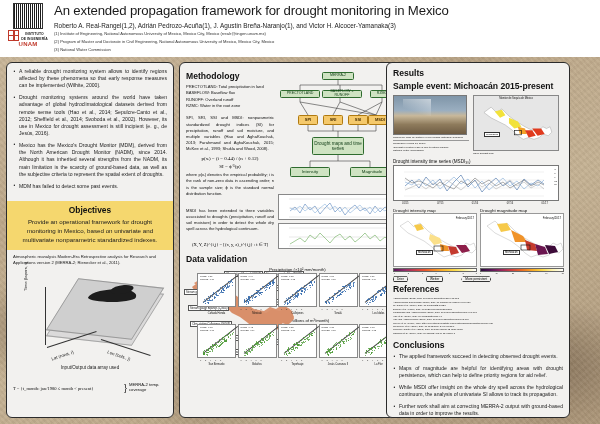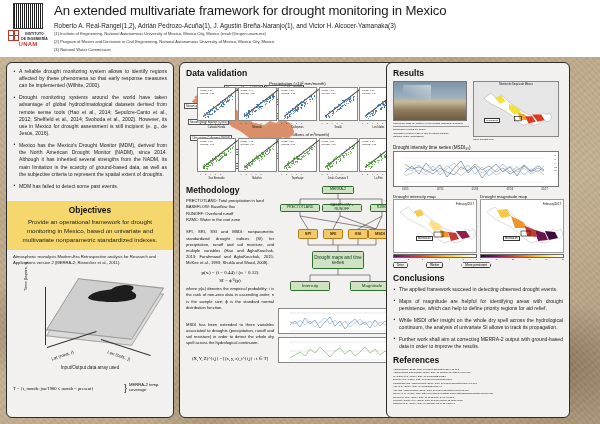--- a/index.html
+++ b/index.html
@@ -247,21 +247,21 @@
       <div class="unam-grid"></div>
       <div class="unam-text">
         <div>INSTITUTO</div>
         <div>DE INGENIERÍA</div>
       </div>
     </div>
     <div class="unam-word">UNAM</div>
   </div>
 
   <div class="title-block">
-    <div class="poster-title">An extended multivariate framework for drought monitoring in Mexico</div>
+    <div class="poster-title">An extended propagation framework for drought monitoring in Mexico</div>
     <div class="authors">Roberto A. Real-Rangel(1,2), Adrián Pedrozo-Acuña(1), J. Agustín Breña-Naranjo(1), and Victor H. Alcocer-Yamanaka(3)</div>
     <div class="affil">(1) Institute of Engineering, National Autonomous University of Mexico, Mexico City, Mexico (rrealr@iingen.unam.mx)</div>
     <div class="affil">(2) Program of Master and Doctorate in Civil Engineering, National Autonomous University of Mexico, Mexico City, Mexico</div>
     <div class="affil">(3) National Water Commission</div>
   </div>
 
 </div>
 
 <div class="panel col1">
   <div class="pad">
@@ -300,20 +300,109 @@
     <div class="eqrow">
       <div class="eq">T = {t_month: jan/1980 ≤ month &lt; present}</div>
       <div class="brace">}</div>
       <div class="note">MERRA-2 temp. coverage</div>
     </div>
 
   </div>
 </div>
 
 <div class="panel col2">
+  <div style="display:flex; padding:8px 6px 0 6px; gap:4px;">
+    <div style="width:100px;">
+      <h2 class="sec">Methodology</h2>
+      <div style="font-size:4.1px; line-height:1.55; color:#111; margin-top:3px;">
+        <div>PRECTOTLAND: Total precipitation in land</div>
+        <div>BASEFLOW: Baseflow flux</div>
+        <div>RUNOFF: Overland runoff</div>
+        <div>RZMC: Water in the root zone</div>
+      </div>
+      <div style="font-size:4.1px; line-height:1.5; color:#111; margin-top:6px; text-align:justify;">SPI, SRI, SSI and MSDI: nonparametric standardized drought indices (SI) for precipitation, runoff and soil moisture, and multiple variables (Hao and AghaKouchak, 2013; Farahmand and AghaKouchak, 2015; McKee et al., 1993; Shukla and Wood, 2008).</div>
+      <div style="text-align:center; font-family:'Liberation Serif',serif; font-size:5px; margin-top:4px;">p(xᵢ) = (i − 0.44) / (n + 0.12)</div>
+      <div style="text-align:center; font-family:'Liberation Serif',serif; font-size:5px; margin-top:2px;">SI = ϕ⁻¹(p)</div>
+      <div style="font-size:4.1px; line-height:1.5; color:#111; margin-top:3px; text-align:justify;">where p(xᵢ) denotes the empirical probability; i is the rank of non-zero data in ascending order; n is the sample size; ϕ is the standard normal distribution function.</div>
+      <div style="font-size:4.1px; line-height:1.5; color:#111; margin-top:11px; text-align:justify;">MSDI has been extended to three variables associated to droughts (precipitation, runoff and soil moisture) in order to detect the whole dry spell across the hydrological continuum.</div>
+      <div style="text-align:center; font-family:'Liberation Serif',serif; font-size:4.6px; margin-top:10px;">(X, Y, Z)^{i,j} = [(x, y, z)_t^{i,j} : t ∈ T]</div>
+    </div>
+
+    <div style="flex:1;">
+      <div class="flow">
+        <svg class="fsvg" viewBox="0 0 120 120">
+          <g stroke="#3c3c3c" stroke-width="0.6" fill="none">
+            <line x1="60" y1="9" x2="60" y2="14"></line>
+            <line x1="22" y1="14" x2="104" y2="14"></line>
+            <line x1="22" y1="14" x2="22" y2="19"></line>
+            <line x1="62" y1="14" x2="62" y2="19"></line>
+            <line x1="104" y1="14" x2="104" y2="19"></line>
+            <line x1="22" y1="27" x2="22" y2="31"></line>
+            <line x1="62" y1="27" x2="62" y2="31"></line>
+            <line x1="104" y1="27" x2="104" y2="31"></line>
+            <line x1="22" y1="31" x2="30" y2="44"></line>
+            <line x1="22" y1="31" x2="98" y2="44"></line>
+            <line x1="62" y1="31" x2="55" y2="44"></line>
+            <line x1="62" y1="31" x2="98" y2="44"></line>
+            <line x1="104" y1="31" x2="80" y2="44"></line>
+            <line x1="104" y1="31" x2="98" y2="44"></line>
+            <line x1="30" y1="54" x2="30" y2="60"></line>
+            <line x1="55" y1="54" x2="55" y2="60"></line>
+            <line x1="80" y1="54" x2="80" y2="60"></line>
+            <line x1="98" y1="54" x2="98" y2="60"></line>
+            <line x1="30" y1="60" x2="98" y2="60"></line>
+            <line x1="60" y1="60" x2="60" y2="66"></line>
+            <line x1="60" y1="84" x2="60" y2="90"></line>
+            <line x1="32" y1="90" x2="92" y2="90"></line>
+            <line x1="32" y1="90" x2="32" y2="96"></line>
+            <line x1="92" y1="90" x2="92" y2="96"></line>
+          </g>
+        </svg>
+
+        <div class="fbox" style="left:44px; top:1px; width:32px; height:8px;">MERRA-2</div>
+
+        <div class="fbox" style="left:2px; top:19px; width:40px; height:8px;">PRECTOTLAND</div>
+        <div class="fbox" style="left:44px; top:19px; width:40px; height:8px;">BASEFLOW + RUNOFF</div>
+        <div class="fbox" style="left:92px; top:19px; width:24px; height:8px;">RZMC</div>
+
+        <div class="fbox idx" style="left:20px; top:44px; width:20px; height:10px;">SPI</div>
+        <div class="fbox idx" style="left:45px; top:44px; width:20px; height:10px;">SRI</div>
+        <div class="fbox idx" style="left:70px; top:44px; width:20px; height:10px;">SSI</div>
+        <div class="fbox idx" style="left:90px; top:44px; width:24px; height:10px;">MSDI</div>
+
+        <div class="fbox" style="left:34px; top:66px; width:52px; height:18px; font-size:4.6px;">Drought maps and time series</div>
+
+        <div class="fbox" style="left:12px; top:96px; width:40px; height:10px; font-size:4.4px;">Intensity</div>
+        <div class="fbox" style="left:72px; top:96px; width:44px; height:10px; font-size:4.4px;">Magnitude</div>
+      </div>
+
+      <div class="tsbox" style="width:116px; height:26px; margin-top:3px; position:relative;">
+        <svg viewBox="0 0 116 26" style="width:116px;height:26px;">
+          <g stroke="#b0b0b0" stroke-width="0.3">
+            <line x1="10" y1="4" x2="114" y2="4"></line>
+              <line x1="10" y1="13" x2="114" y2="13"></line>
+              <line x1="10" y1="22" x2="114" y2="22"></line>
+          </g>
+          <polyline fill="none" stroke="#3a6fb0" stroke-width="0.5" points="11,16 16,12 21,18 26,9 31,15 36,11 41,19 46,13 51,8 56,17 61,12 66,20 71,14 76,10 81,16 86,13 91,19 96,11 101,17 106,12 111,15"></polyline>
+          <polyline fill="none" stroke="#7aa8d8" stroke-width="0.5" points="11,13 16,15 21,11 26,16 31,12 36,18 41,13 46,9 51,15 56,11 61,17 66,12 71,18 76,14 81,10 86,16 91,12 96,18 101,13 106,16 111,11"></polyline>
+        </svg>
+      </div>
+      <div class="tsbox" style="width:116px; height:26px; margin-top:3px;">
+        <svg viewBox="0 0 116 26" style="width:116px;height:26px;">
+          <g stroke="#b0b0b0" stroke-width="0.3">
+            <line x1="10" y1="4" x2="114" y2="4"></line>
+              <line x1="10" y1="13" x2="114" y2="13"></line>
+              <line x1="10" y1="22" x2="114" y2="22"></line>
+          </g>
+          <polyline fill="none" stroke="#4f9c38" stroke-width="0.5" points="11,20 16,17 21,14 26,18 31,11 36,15 41,9 46,14 51,19 56,13 61,10 66,16 71,12 76,18 81,14 86,9 91,15 96,11 101,17 106,13 111,18"></polyline>
+        </svg>
+      </div>
+    </div>
+  </div>
+
   <div style="padding:5px 6px 0 6px;">
     <h2 class="sec">Data validation</h2>
 
     <div style="display:flex; gap:2px;">
 
       <div class="mexmap">
         <svg viewBox="0 0 118 96" style="position:absolute;left:0;top:0;width:118px;height:96px;">
           <path d="M10,18 L22,12 L30,18 L34,14 L44,24 L52,30 L62,38 L70,44 L80,46 L86,42
                    L94,44 L100,40 L106,44 L108,52 L102,58 L96,56 L92,62 L86,66 L80,62
                    L74,66 L68,62 L62,56 L54,50 L46,46 L40,40 L32,34 L24,30 L16,26 Z" fill="#d98f6a" stroke="#b5seventy" stroke-width="0"></path>
@@ -1269,114 +1358,26 @@
               <div class="dot" style="left: 11.2514px; top: 23.4232px; background: rgb(79, 156, 56);"></div>
               <div class="dot" style="left: 8.38284px; top: 23.0607px; background: rgb(79, 156, 56);"></div>
               <div class="dot" style="left: 14.3723px; top: 25.1828px; background: rgb(79, 156, 56);"></div>
               <div class="dot" style="left: 34.0346px; top: 10.5301px; background: rgb(79, 156, 56);"></div>
               <div class="dot" style="left: 21.0734px; top: 17.288px; background: rgb(79, 156, 56);"></div>
             </div>
         </div>
       </div>
     </div>
   </div>
-
-  <div style="display:flex; padding:8px 6px 0 6px; gap:4px;">
-    <div style="width:100px;">
-      <h2 class="sec">Methodology</h2>
-      <div style="font-size:4.1px; line-height:1.55; color:#111; margin-top:3px;">
-        <div>PRECTOTLAND: Total precipitation in land</div>
-        <div>BASEFLOW: Baseflow flux</div>
-        <div>RUNOFF: Overland runoff</div>
-        <div>RZMC: Water in the root zone</div>
-      </div>
-      <div style="font-size:4.1px; line-height:1.5; color:#111; margin-top:6px; text-align:justify;">SPI, SRI, SSI and MSDI: nonparametric standardized drought indices (SI) for precipitation, runoff and soil moisture, and multiple variables (Hao and AghaKouchak, 2013; Farahmand and AghaKouchak, 2015; McKee et al., 1993; Shukla and Wood, 2008).</div>
-      <div style="text-align:center; font-family:'Liberation Serif',serif; font-size:5px; margin-top:4px;">p(xᵢ) = (i − 0.44) / (n + 0.12)</div>
-      <div style="text-align:center; font-family:'Liberation Serif',serif; font-size:5px; margin-top:2px;">SI = ϕ⁻¹(p)</div>
-      <div style="font-size:4.1px; line-height:1.5; color:#111; margin-top:3px; text-align:justify;">where p(xᵢ) denotes the empirical probability; i is the rank of non-zero data in ascending order; n is the sample size; ϕ is the standard normal distribution function.</div>
-      <div style="font-size:4.1px; line-height:1.5; color:#111; margin-top:11px; text-align:justify;">MSDI has been extended to three variables associated to droughts (precipitation, runoff and soil moisture) in order to detect the whole dry spell across the hydrological continuum.</div>
-      <div style="text-align:center; font-family:'Liberation Serif',serif; font-size:4.6px; margin-top:10px;">(X, Y, Z)^{i,j} = [(x, y, z)_t^{i,j} : t ∈ T]</div>
-    </div>
-
-    <div style="flex:1;">
-      <div class="flow">
-        <svg class="fsvg" viewBox="0 0 120 120">
-          <g stroke="#3c3c3c" stroke-width="0.6" fill="none">
-            <line x1="60" y1="9" x2="60" y2="14"></line>
-            <line x1="22" y1="14" x2="104" y2="14"></line>
-            <line x1="22" y1="14" x2="22" y2="19"></line>
-            <line x1="62" y1="14" x2="62" y2="19"></line>
-            <line x1="104" y1="14" x2="104" y2="19"></line>
-            <line x1="22" y1="27" x2="22" y2="31"></line>
-            <line x1="62" y1="27" x2="62" y2="31"></line>
-            <line x1="104" y1="27" x2="104" y2="31"></line>
-            <line x1="22" y1="31" x2="30" y2="44"></line>
-            <line x1="22" y1="31" x2="98" y2="44"></line>
-            <line x1="62" y1="31" x2="55" y2="44"></line>
-            <line x1="62" y1="31" x2="98" y2="44"></line>
-            <line x1="104" y1="31" x2="80" y2="44"></line>
-            <line x1="104" y1="31" x2="98" y2="44"></line>
-            <line x1="30" y1="54" x2="30" y2="60"></line>
-            <line x1="55" y1="54" x2="55" y2="60"></line>
-            <line x1="80" y1="54" x2="80" y2="60"></line>
-            <line x1="98" y1="54" x2="98" y2="60"></line>
-            <line x1="30" y1="60" x2="98" y2="60"></line>
-            <line x1="60" y1="60" x2="60" y2="66"></line>
-            <line x1="60" y1="84" x2="60" y2="90"></line>
-            <line x1="32" y1="90" x2="92" y2="90"></line>
-            <line x1="32" y1="90" x2="32" y2="96"></line>
-            <line x1="92" y1="90" x2="92" y2="96"></line>
-          </g>
-        </svg>
-
-        <div class="fbox" style="left:44px; top:1px; width:32px; height:8px;">MERRA-2</div>
-
-        <div class="fbox" style="left:2px; top:19px; width:40px; height:8px;">PRECTOTLAND</div>
-        <div class="fbox" style="left:44px; top:19px; width:40px; height:8px;">BASEFLOW + RUNOFF</div>
-        <div class="fbox" style="left:92px; top:19px; width:24px; height:8px;">RZMC</div>
-
-        <div class="fbox idx" style="left:20px; top:44px; width:20px; height:10px;">SPI</div>
-        <div class="fbox idx" style="left:45px; top:44px; width:20px; height:10px;">SRI</div>
-        <div class="fbox idx" style="left:70px; top:44px; width:20px; height:10px;">SSI</div>
-        <div class="fbox idx" style="left:90px; top:44px; width:24px; height:10px;">MSDI</div>
-
-        <div class="fbox" style="left:34px; top:66px; width:52px; height:18px; font-size:4.6px;">Drought maps and time series</div>
-
-        <div class="fbox" style="left:12px; top:96px; width:40px; height:10px; font-size:4.4px;">Intensity</div>
-        <div class="fbox" style="left:72px; top:96px; width:44px; height:10px; font-size:4.4px;">Magnitude</div>
-      </div>
-
-      <div class="tsbox" style="width:116px; height:26px; margin-top:3px; position:relative;">
-        <svg viewBox="0 0 116 26" style="width:116px;height:26px;">
-          <g stroke="#b0b0b0" stroke-width="0.3">
-            <line x1="10" y1="4" x2="114" y2="4"></line>
-              <line x1="10" y1="13" x2="114" y2="13"></line>
-              <line x1="10" y1="22" x2="114" y2="22"></line>
-          </g>
-          <polyline fill="none" stroke="#3a6fb0" stroke-width="0.5" points="11,16 16,12 21,18 26,9 31,15 36,11 41,19 46,13 51,8 56,17 61,12 66,20 71,14 76,10 81,16 86,13 91,19 96,11 101,17 106,12 111,15"></polyline>
-          <polyline fill="none" stroke="#7aa8d8" stroke-width="0.5" points="11,13 16,15 21,11 26,16 31,12 36,18 41,13 46,9 51,15 56,11 61,17 66,12 71,18 76,14 81,10 86,16 91,12 96,18 101,13 106,16 111,11"></polyline>
-        </svg>
-      </div>
-      <div class="tsbox" style="width:116px; height:26px; margin-top:3px;">
-        <svg viewBox="0 0 116 26" style="width:116px;height:26px;">
-          <g stroke="#b0b0b0" stroke-width="0.3">
-            <line x1="10" y1="4" x2="114" y2="4"></line>
-              <line x1="10" y1="13" x2="114" y2="13"></line>
-              <line x1="10" y1="22" x2="114" y2="22"></line>
-          </g>
-          <polyline fill="none" stroke="#4f9c38" stroke-width="0.5" points="11,20 16,17 21,14 26,18 31,11 36,15 41,9 46,14 51,19 56,13 61,10 66,16 71,12 76,18 81,14 86,9 91,15 96,11 101,17 106,13 111,18"></polyline>
-        </svg>
-      </div>
-    </div>
-  </div>
 </div>
 
 <div class="panel col3">
   <div class="pad">
     <h2 class="sec">Results</h2>
+    <h2 class="sec" style="margin-bottom:4px;">Sample event: Michoacán 2015-present</h2>
 
     <div style="display:flex; gap:4px;">
       <div style="width:76px;">
         <div class="photo"></div>
         <div class="cap">Sequía del Lago de Cuitzeo en por causas naturales: Conagua</div>
         <div class="capsep"></div>
         <div class="cap" style="white-space:pre-line;">Newspaper (March 13, 2017):
 "Drought in Cuitzeo Lake is due to natural causes"
 National Water Commission</div>
       </div>
@@ -1491,41 +1492,41 @@
         </div>
       </div>
     </div>
 
     <div style="display:flex; gap:18px; margin-top:2px;">
       <div class="arrowpill">Drier</div>
       <div class="arrowpill">Wetter</div>
       <div class="arrowpill">More persistent</div>
     </div>
 
-    <div style="margin-top:5px;">
-      <h2 class="sec">Conclusions</h2>
-      <ul class="bullets">
-        <li>The applied framework succeed in detecting observed drought events.</li>
-        <li>Maps of magnitude are helpful for identifying areas with drought persistence, which can help to define priority regions for aid relief.</li>
-        <li>While MSDI offer insight on the whole dry spell across the hydrological continuum, the analysis of univariate SI allows to track its propagation.</li>
-        <li>Further work shall aim at correcting MERRA-2 output with ground-based data in order to improve the results.</li>
-      </ul>
-    </div>
-
     <div style="margin-top:2px;">
       <h2 class="sec">References</h2>
       <div class="refs">
         <div>AghaKouchak (2015), DOI: 10.1016/j.advwatres.2014.11.012</div>
         <div>AghaKouchak and Nakhjiri (2012), DOI: 10.1088/1748-9326/7/4/044037</div>
         <div>de Jesús et al. (2016), DOI: 10.1002/wat2.00123</div>
         <div>Dracup et al. (1980), DOI: 10.1029/WR016i002p00297</div>
         <div>Farahmand and AghaKouchak (2015), DOI: 10.1016/j.advwatres.2014.10.001</div>
         <div>Hao et al. (2014), DOI: 10.1038/sdata.2014.1</div>
         <div>Hao and AghaKouchak (2013), DOI: 10.1016/j.advwatres.2013.03.009</div>
         <div>McKee et al. (1993), URL: http://ccc.atmos.colostate.edu/relationships/drought/frequency.pdf</div>
         <div>Rienecker et al. (2011), DOI: 10.1175/JCLI-D-11-00015.1</div>
         <div>Sepulcre-Canto et al. (2012), DOI: 10.5194/nhess-12-3519-2012</div>
         <div>Sheffield et al. (2014), DOI: 10.1175/BAMS-D-12-00124.1</div>
 
       </div>
     </div>
+
+    <div style="margin-top:5px;">
+      <h2 class="sec">Conclusions</h2>
+      <ul class="bullets">
+        <li>The applied framework succeed in detecting observed drought events.</li>
+        <li>Maps of magnitude are helpful for identifying areas with drought persistence, which can help to define priority regions for aid relief.</li>
+        <li>While MSDI offer insight on the whole dry spell across the hydrological continuum, the analysis of univariate SI allows to track its propagation.</li>
+        <li>Further work shall aim at correcting MERRA-2 output with ground-based data in order to improve the results.</li>
+      </ul>
+    </div>
   </div>
 </div>
 
 </body></html>

